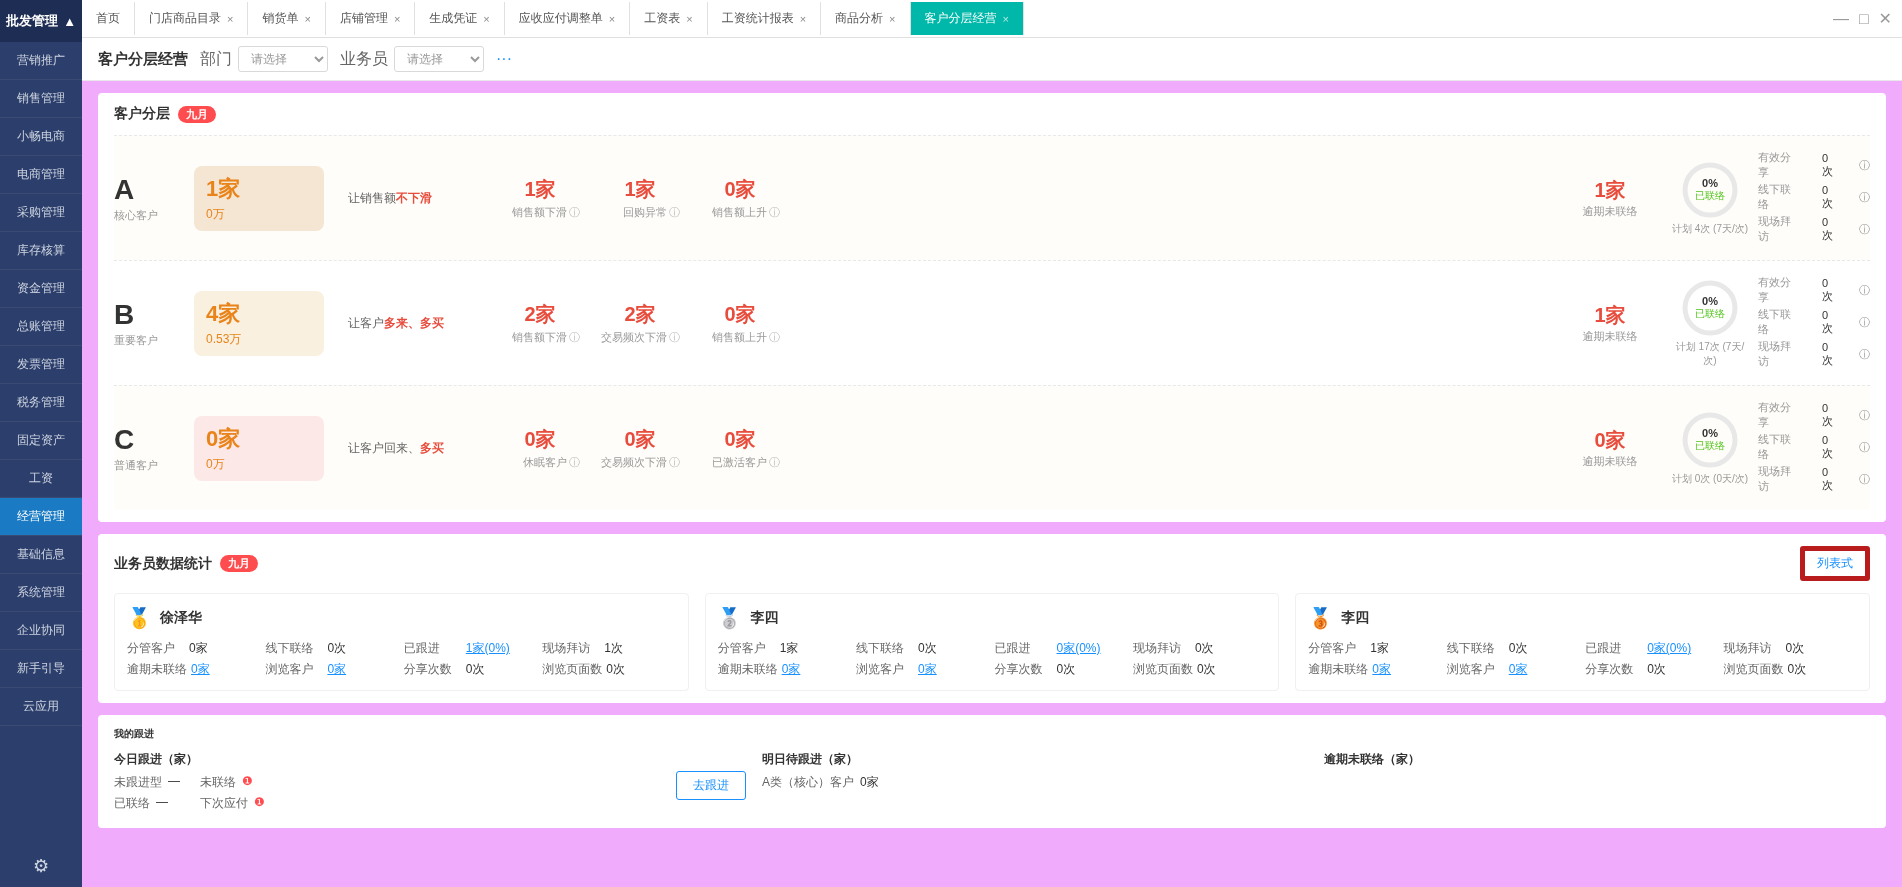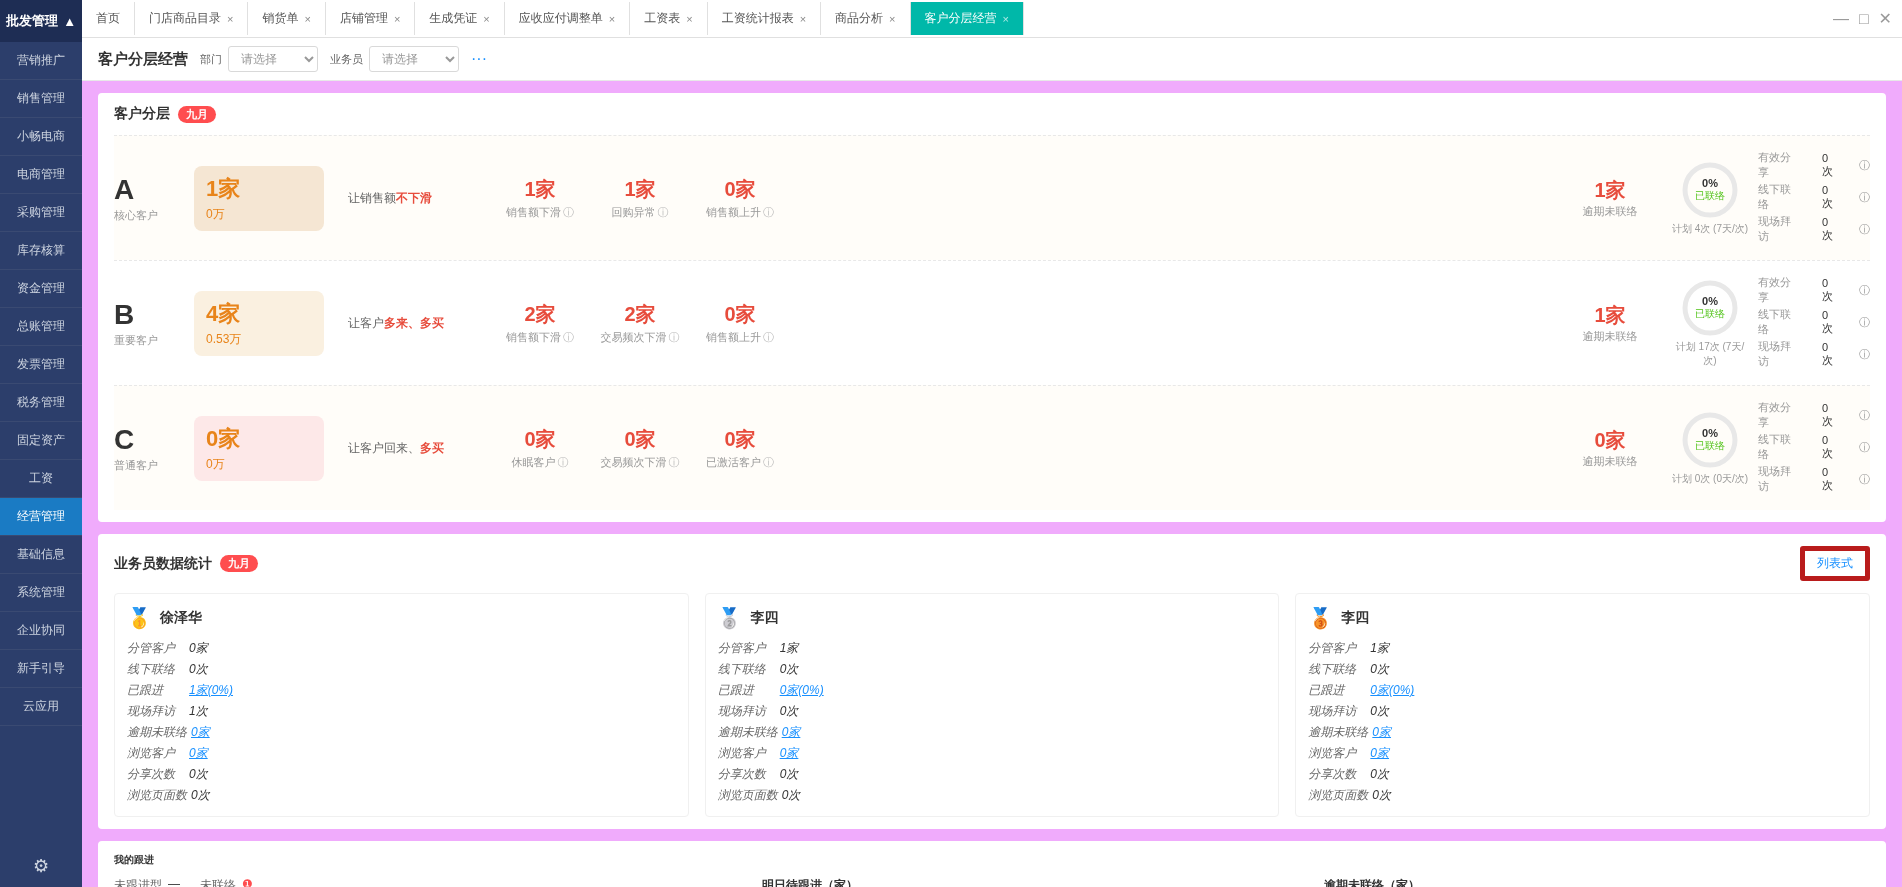--- a/index.html
+++ b/index.html
@@ -108,21 +108,21 @@
       font-size: 15px;
       font-weight: bold;
       color: #333;
     }
     .filter-group {
       display: flex;
       align-items: center;
       gap: 6px;
     }
     .filter-label {
-      font-size: 11px;
+      font-size: 16px;
       color: #666;
     }
     .filter-select {
       border: 1px solid #d9d9d9;
       border-radius: 3px;
       padding: 4px 8px;
       font-size: 12px;
       color: #999;
       min-width: 90px;
       background: #fff;
@@ -224,21 +224,21 @@
       font-size: 20px;
       font-weight: bold;
       color: #e74c3c;
     }
     .metric-label {
       font-size: 11px;
       color: #999;
       margin-top: 2px;
       display: flex;
       align-items: center;
-      justify-content: center;
+      justify-content: flex-end;
       gap: 2px;
     }
     .metric-label .info-icon {
       color: #bbb;
       font-size: 11px;
     }
     .tier-contact {
       width: 120px;
       flex-shrink: 0;
       text-align: center;
@@ -371,23 +371,22 @@
     .sp-medal {
       font-size: 20px;
     }
     .sp-name {
       font-size: 14px;
       font-weight: bold;
       color: #333;
     }
     .sp-stats {
       display: grid;
-      grid-template-columns: 1fr;
+      grid-template-columns: 1fr 1fr 1fr 1fr;
       gap: 4px 5px;
-      font-style: italic;
     }
     .sp-stat-row {
       display: flex;
       align-items: center;
       gap: 4px;
       font-size: 12px;
       color: #666;
     }
     .sp-stat-label {
       min-width: 58px;
@@ -892,20 +891,21 @@
 
     </div>
   </div>
         </div>
     </div>
 
     <div class="followup-section">
       <div class="followup-title">我的跟进</div>
       <div class="followup-grid">
         <div>
+          <div class="followup-col-title">今日跟进（家）</div>
           <div style="display:flex;gap:20px;">
             <div>
               <div class="followup-row">
                 <span>未跟进型</span>
                 <span class="followup-value">—</span>
               </div>
               <div class="followup-row">
                 <span>已联络</span>
                 <span class="followup-value">—</span>
               </div>

